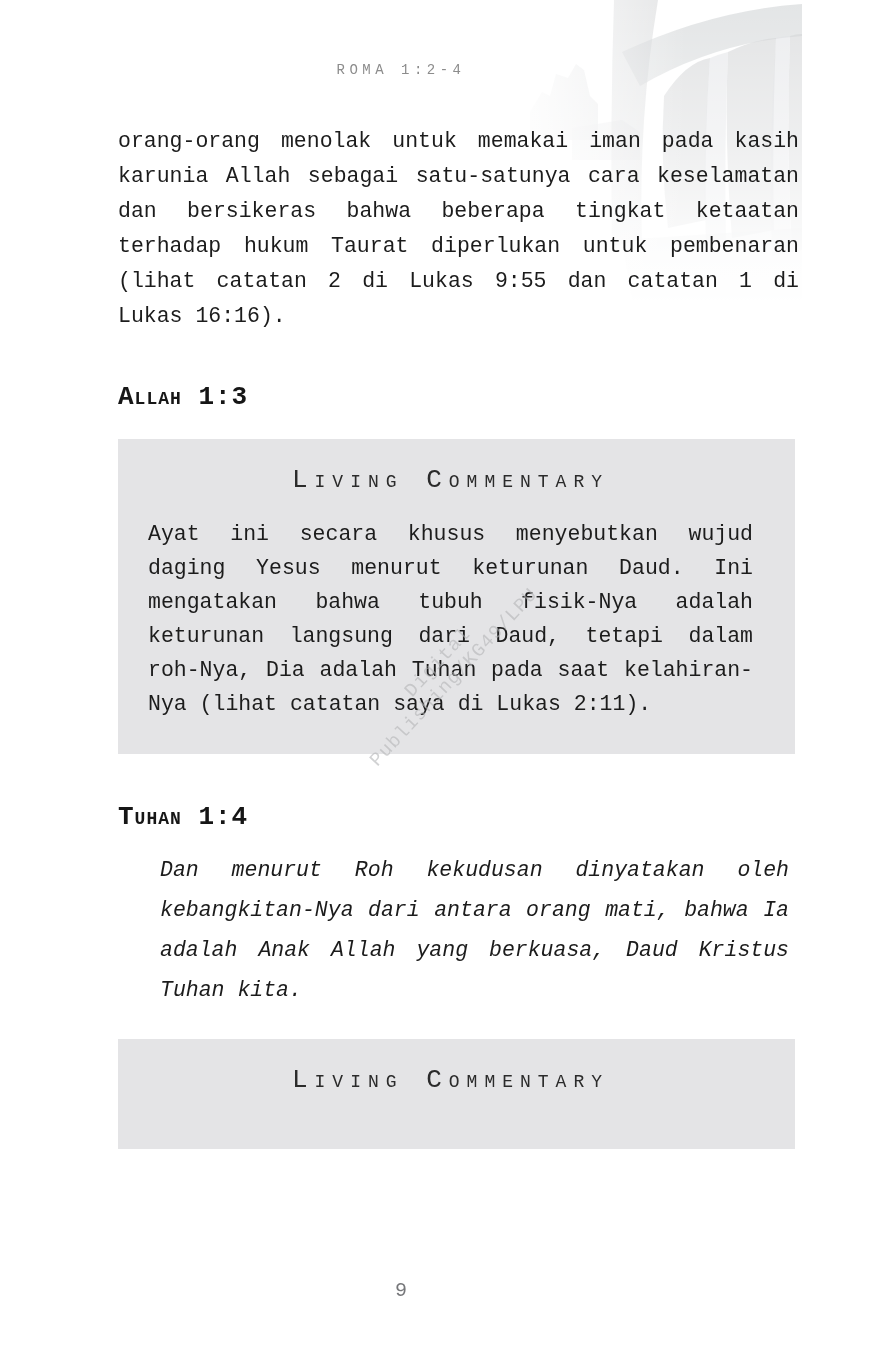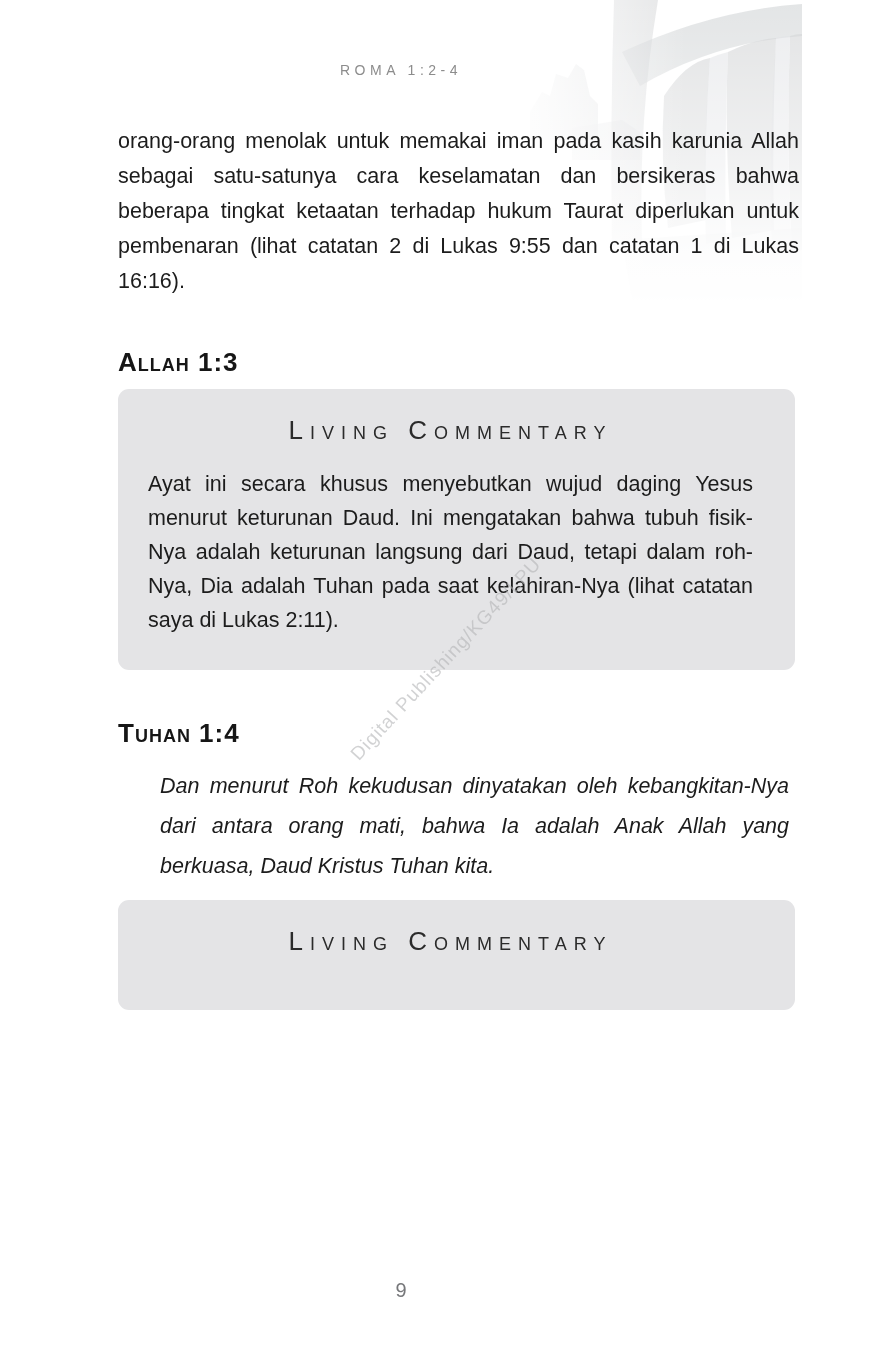--- a/index.html
+++ b/index.html
@@ -1,21 +1,21 @@
 <!DOCTYPE html>
 <html><head>
 <meta charset="utf-8">
 <style>
   html,body { margin:0; padding:0; background:#ffffff; }
   .page {
     position:relative;
     width:802px; height:1358px;
     background:#ffffff;
     overflow:hidden;
-    font-family:Liberation Sans, sans-serif;
+    font-family:Liberation Mono, monospace;
     color:#1c1c1c;
   }
 
   
   .corner-art { position:absolute; top:0; right:0; width:330px; height:330px; pointer-events:none; }
   .corner-art svg { display:block; width:100%; height:100%; }
   .fog-bottom { position:absolute; inset:0;
     background:linear-gradient(to bottom, rgba(255,255,255,0) 0%, rgba(255,255,255,0.45) 45%, rgba(255,255,255,0.9) 78%, #ffffff 95%); }
   .fog-left { position:absolute; inset:0;
     background:linear-gradient(to left, rgba(255,255,255,0) 35%, rgba(255,255,255,0.85) 80%, #ffffff 97%); }
@@ -45,26 +45,25 @@
   }
 
   .verse {
     margin:20px 10px 0 42px;
     font-style:italic;
     font-size:21.5px; line-height:40px;
     text-align:justify;
   }
 
   .commentary-box {
-    margin-top:14px;
+    margin-top:29px;
     width:677px;
     box-sizing:border-box;
     background:#e4e4e6;
     padding:27px 42px 33px 30px;
-    border-radius:11px;
   }
   .commentary-title {
     margin:0 0 22px 0;
     text-align:center;
     font-variant:small-caps;
     font-weight:normal;
     font-size:26px; line-height:1.1;
     letter-spacing:7px;
     color:#2b2b2b;
   }

